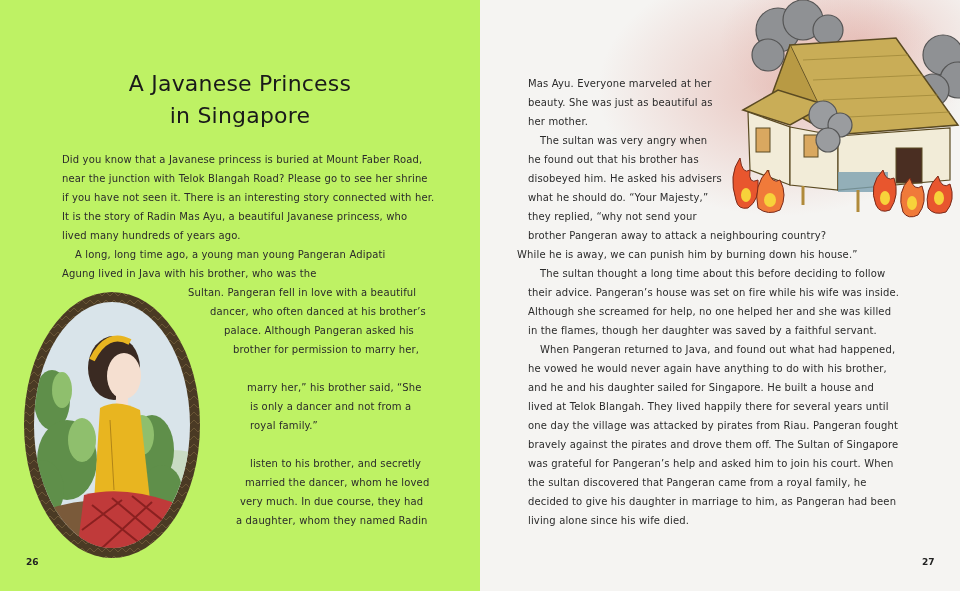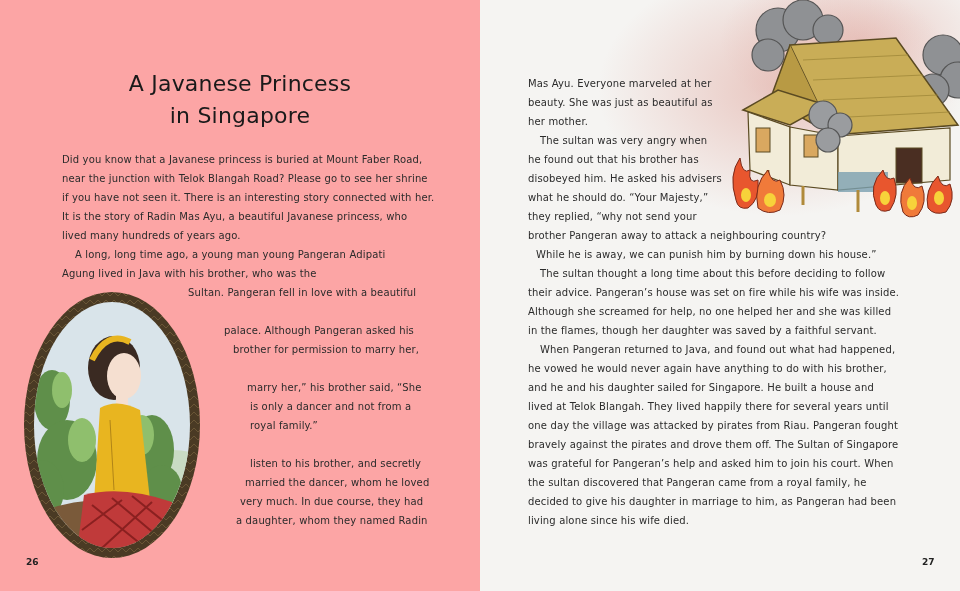--- a/index.html
+++ b/index.html
@@ -3,21 +3,21 @@
 <meta charset="utf-8">
 <style>
   html, body { margin:0; padding:0; }
   body {
     width:960px; height:591px; overflow:hidden; position:relative;
     background:#f4f3f1;
     font-family:"DejaVu Sans", sans-serif;
     color:#2a2a2a;
   }
   .spread { position:absolute; inset:0; }
-  .page-left { position:absolute; left:0; top:0; width:480px; height:591px; background:#fca5a5; }
+  .page-left { position:absolute; left:0; top:0; width:480px; height:591px; background:#bef264; }
   .page-right { position:absolute; left:480px; top:0; width:480px; height:591px;
     background:
       radial-gradient(ellipse 260px 180px at 300px 90px, rgba(222,160,150,0.55), rgba(222,160,150,0) 70%),
       radial-gradient(ellipse 200px 120px at 380px 40px, rgba(220,150,140,0.45), rgba(220,150,140,0) 70%),
       #f5f4f2;
   }
   .title {
     position:absolute; left:90px; top:68px; width:300px; text-align:center;
     font-family:"DejaVu Sans", sans-serif; font-size:22px; line-height:32px; color:#1a1a1a;
     letter-spacing:0.2px;
@@ -43,20 +43,21 @@
     </div>
 
     <div class="line" style="left:62px;top:150px">Did you know that a Javanese princess is buried at Mount Faber Road,</div>
     <div class="line" style="left:62px;top:169px">near the junction with Telok Blangah Road? Please go to see her shrine</div>
     <div class="line" style="left:62px;top:188px">if you have not seen it. There is an interesting story connected with her.</div>
     <div class="line" style="left:62px;top:207px">It is the story of Radin Mas Ayu, a beautiful Javanese princess, who</div>
     <div class="line" style="left:62px;top:226px">lived many hundreds of years ago.</div>
     <div class="line" style="left:75px;top:245px">A long, long time ago, a young man young Pangeran Adipati</div>
     <div class="line" style="left:62px;top:264px">Agung lived in Java with his brother, who was the</div>
     <div class="line" style="left:188px;top:283px">Sultan. Pangeran fell in love with a beautiful</div>
+    <div class="line" style="left:210px;top:302px">dancer, who often danced at his brother’s</div>
     <div class="line" style="left:224px;top:321px">palace. Although Pangeran asked his</div>
     <div class="line" style="left:233px;top:340px">brother for permission to marry her,</div>
     <div class="line" style="left:247px;top:378px">marry her,” his brother said, “She</div>
     <div class="line" style="left:250px;top:397px">is only a dancer and not from a</div>
     <div class="line" style="left:250px;top:416px">royal family.”</div>
     <div class="line" style="left:250px;top:454px">listen to his brother, and secretly</div>
     <div class="line" style="left:245px;top:473px">married the dancer, whom he loved</div>
     <div class="line" style="left:240px;top:492px">very much. In due course, they had</div>
     <div class="line" style="left:236px;top:511px">a daughter, whom they named Radin</div>
 
@@ -112,21 +113,21 @@
   <div class="page-right">
     <div class="line" style="left:48px;top:74px">Mas Ayu. Everyone marveled at her</div>
     <div class="line" style="left:48px;top:93px">beauty. She was just as beautiful as</div>
     <div class="line" style="left:48px;top:112px">her mother.</div>
     <div class="line" style="left:60px;top:131px">The sultan was very angry when</div>
     <div class="line" style="left:48px;top:150px">he found out that his brother has</div>
     <div class="line" style="left:48px;top:169px">disobeyed him. He asked his advisers</div>
     <div class="line" style="left:48px;top:188px">what he should do. “Your Majesty,”</div>
     <div class="line" style="left:48px;top:207px">they replied, “why not send your</div>
     <div class="line" style="left:48px;top:226px">brother Pangeran away to attack a neighbouring country?</div>
-    <div class="line" style="left:56px;top:245px">While he is away, we can punish him by burning down his house.”</div>
+    <div class="line" style="left:37px;top:245px">While he is away, we can punish him by burning down his house.”</div>
     <div class="line" style="left:60px;top:264px">The sultan thought a long time about this before deciding to follow</div>
     <div class="line" style="left:48px;top:283px">their advice. Pangeran’s house was set on fire while his wife was inside.</div>
     <div class="line" style="left:48px;top:302px">Although she screamed for help, no one helped her and she was killed</div>
     <div class="line" style="left:48px;top:321px">in the flames, though her daughter was saved by a faithful servant.</div>
     <div class="line" style="left:48px;top:359px">he vowed he would never again have anything to do with his brother,</div>
     <div class="line" style="left:60px;top:340px">When Pangeran returned to Java, and found out what had happened,</div>
     <div class="line" style="left:48px;top:378px">and he and his daughter sailed for Singapore. He built a house and</div>
     <div class="line" style="left:48px;top:397px">lived at Telok Blangah. They lived happily there for several years until</div>
     <div class="line" style="left:48px;top:416px">one day the village was attacked by pirates from Riau. Pangeran fought</div>
     <div class="line" style="left:48px;top:435px">bravely against the pirates and drove them off. The Sultan of Singapore</div>

